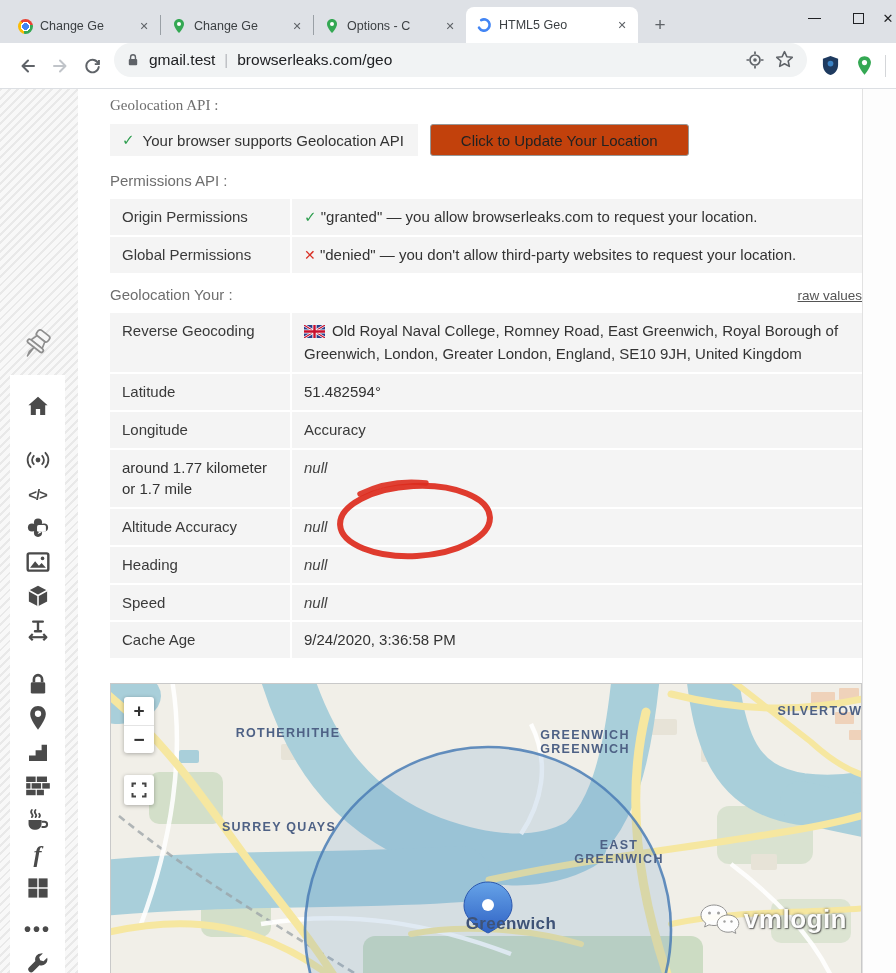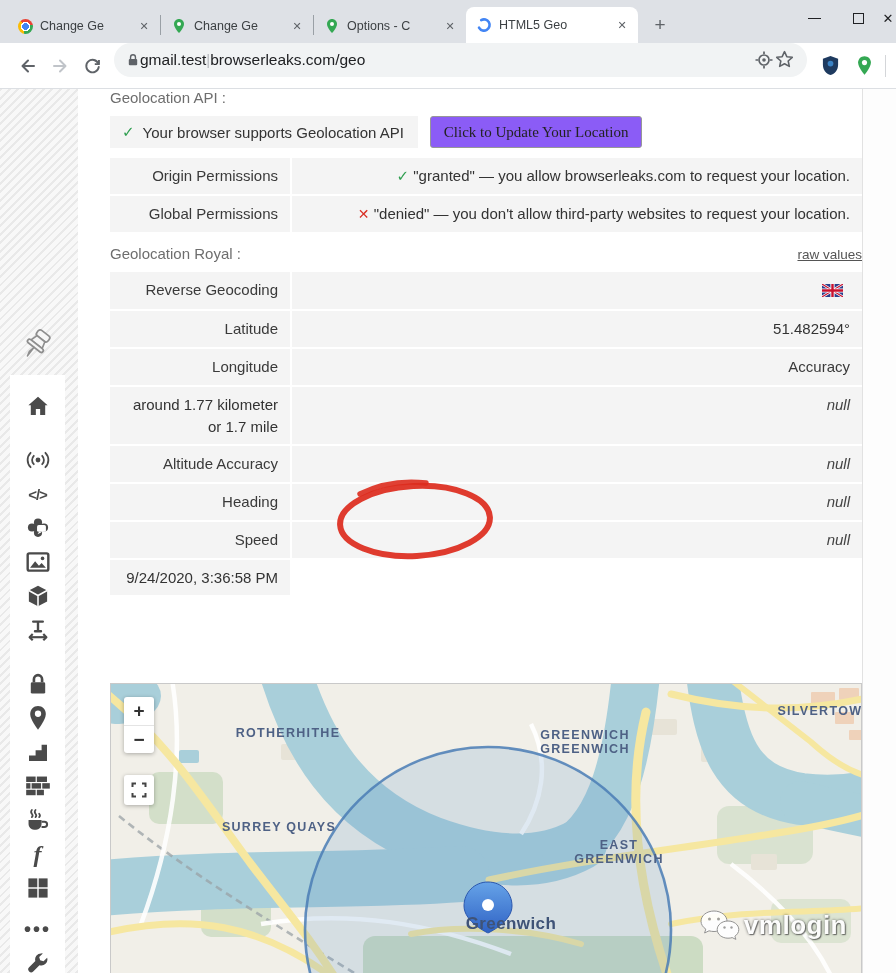--- a/index.html
+++ b/index.html
@@ -29,21 +29,21 @@
   .glyph-min { width:13px; height:0; border-top:1.6px solid #202124; }
   .glyph-max { width:11px; height:11px; border:1.6px solid #202124; }
   .glyph-close { font-size:13px; color:#202124; }
   .winbtn.close { width:16px; }
 
   
   .toolbar { position:absolute; left:0; top:43px; width:896px; height:46px; background:#fff;
              border-bottom:1px solid #dcdfe3; display:flex; align-items:center; padding:0 10px 0 12px; }
   .navbtn { width:32px; height:32px; display:flex; align-items:center; justify-content:center; flex:none; }
   .omnibox { flex:1; height:34px; background:#f1f3f4; border-radius:17px; margin:0 6px 12px 6px;
-             display:flex; align-items:center; padding:0 12px; min-width:0; }
+             display:flex; align-items:center; padding:0 12px; gap:9px; min-width:0; }
   .omnibox .ptext { font-size:15.5px; color:#202124; white-space:nowrap; }
   .omnibox .sep { color:#b6b9bd; font-size:15px; }
   .omnibox .spacer { flex:1; }
   .extbtn { width:34px; height:32px; display:flex; align-items:center; justify-content:center; flex:none; }
   .tooldiv { width:1px; height:22px; background:#d4d6d9; margin-left:4px; flex:none; }
 
   
   .workarea { position:absolute; left:0; top:89px; width:896px; height:884px;
     background:repeating-linear-gradient(135deg,#e9e9e9 0 2px,#f8f8f8 2px 6px); }
   .pushpin { position:absolute; left:16px; top:238px; }
@@ -55,30 +55,30 @@
   .glyphtxt { font-size:15px; font-weight:bold; color:#4a4a4a; letter-spacing:-1px; }
   .flashf { font-size:24px; font-weight:bold; font-style:italic; color:#4a4a4a; font-family:"Liberation Serif",serif; }
   .dots3 { font-size:20px; font-weight:bold; color:#4a4a4a; letter-spacing:2px; }
 
   .mainpanel { position:absolute; left:78px; top:0; width:784px; height:884px; background:#fff; }
   .scrollstrip { position:absolute; left:862px; top:0; width:34px; height:884px; background:#fdfdfd;
                  border-left:1px solid #e2e2e2; }
   .content { position:absolute; left:32px; top:0; width:752px; }
 
   .h-gray { font-size:15px; color:#6e6e6e; }
-  .sec1-head { margin-top:0; }
+  .sec1-head { margin-top:8px;font-family:Liberation Serif, serif; }
   .supportrow { margin-top:10px; display:flex; gap:12px; align-items:stretch; }
   .supportbox { background:#f4f4f4; padding:7px 14px 7px 12px; font-size:15px; color:#333;
                 display:flex; align-items:center; gap:8px; }
   .check { color:#2e9e4f; font-weight:bold; font-size:15px; }
   .cross { color:#d93025; font-weight:bold; font-size:14px; }
-  .updatebtn { border:1px solid #979797; background:#8b5cf6; border-radius:3px; padding:4px 13px;
-               font-size:15px; color:#222; font-family:Liberation Serif, serif; }
+  .updatebtn { border:1px solid #979797; background:#c2410c; border-radius:3px; padding:4px 30px;
+               font-size:15px; color:#222; font-family:Liberation Sans, sans-serif; }
   .sec2-head { margin-top:16px; }
-  .dtable { margin-top:10px; display:grid; grid-template-columns:180px 1fr; gap:2px;text-align:right; }
+  .dtable { margin-top:10px; display:grid; grid-template-columns:180px 1fr; gap:2px; }
   .dtable .cell { background:#f4f4f4; padding:7px 12px; font-size:15px; color:#333; line-height:1.45; }
   .dtable .lab { color:#3a3a3a; }
   .dtable .val.nullv { font-style:italic; color:#444; }
   .sec3-headrow { margin-top:13px; display:flex; justify-content:space-between; align-items:baseline; }
   .rawlink { font-size:13.5px; color:#555; text-decoration:underline; }
   .flagicon { display:inline-block; vertical-align:-2px; margin-right:7px; }
 
   .annotation { position:absolute; left:250px; top:385px; pointer-events:none; }
 
   
@@ -89,21 +89,21 @@
             box-shadow:0 1px 4px rgba(0,0,0,.3); overflow:hidden; }
   .mapctl .zbtn { width:30px; height:28px; display:flex; align-items:center; justify-content:center;
                   font-size:19px; color:#333; font-weight:bold; }
   .mapctl .zbtn + .zbtn { border-top:1px solid #e4e4e4; }
   .fullbtn { position:absolute; left:13px; top:91px; width:30px; height:30px; background:#fff;
              border-radius:3px; box-shadow:0 1px 4px rgba(0,0,0,.3);
              display:flex; align-items:center; justify-content:center; }
   .maplabel { position:absolute; color:#4e6185; font-weight:bold; font-size:12.5px;
               letter-spacing:1.3px; white-space:nowrap; transform:translateX(-50%); text-align:center; }
   .marker-label { font-size:17px; letter-spacing:.4px; color:#3f5377; }
-  .watermark { position:absolute; right:14px; bottom:32px; display:flex; align-items:center; gap:4px;
+  .watermark { position:absolute; right:14px; bottom:38px; display:flex; align-items:center; gap:4px;
                color:#fff; font-size:26px; font-weight:bold; letter-spacing:.5px;
                text-shadow:0 0 3px rgba(60,60,60,.85), 1px 1px 1px rgba(60,60,60,.7); opacity:.92; }
 </style>
 </head>
 <body>
 
 <div id="app">
 
   <div class="tabbar">
     <div class="tabs">
@@ -332,62 +332,64 @@
         <div class="h-gray sec1-head">Geolocation API :</div>
 
         <div class="supportrow">
           <div class="supportbox">
             <span class="check">✓</span>
             <span>Your browser supports Geolocation API</span>
           </div>
           <button class="updatebtn">Click to Update Your Location</button>
         </div>
 
+        <div class="h-gray sec2-head">Permissions API :</div>
 
         <div class="dtable">
           <div class="cell lab">Origin Permissions</div>
           <div class="cell val">
             <span class="check">✓</span>
             <span>"granted" — you allow browserleaks.com to request your location.</span>
           </div>
           <div class="cell lab">Global Permissions</div>
           <div class="cell val">
             <span class="cross">✕</span>
             <span>"denied" — you don't allow third-party websites to request your location.</span>
           </div>
         </div>
 
         <div class="sec3-headrow">
-          <span class="h-gray">Geolocation Royal :</span>
+          <span class="h-gray">Geolocation Your :</span>
           <a class="rawlink" href="#">raw values</a>
         </div>
 
         <div class="dtable">
           <div class="cell lab">Reverse Geocoding</div>
           <div class="cell val">
             <span class="flagicon"><svg width="21" height="13" viewBox="0 0 21 13">
                   <rect width="21" height="13" fill="#2b3f8c"></rect>
                   <path d="M0,0 L21,13 M21,0 L0,13" stroke="#fff" stroke-width="2.6"></path>
                   <path d="M0,0 L21,13 M21,0 L0,13" stroke="#c8102e" stroke-width="1.1"></path>
                   <path d="M10.5,0 V13 M0,6.5 H21" stroke="#fff" stroke-width="4.2"></path>
                   <path d="M10.5,0 V13 M0,6.5 H21" stroke="#c8102e" stroke-width="2.4"></path>
-                </svg></span>
+                </svg></span><span>Old Royal Naval College, Romney Road, East Greenwich, Royal Borough of Greenwich, London, Greater London, England, SE10 9JH, United Kingdom</span>
           </div>
           <div class="cell lab">Latitude</div>
           <div class="cell val">51.482594°</div>
           <div class="cell lab">Longitude</div>
           <div class="cell lab">Accuracy</div>
           <div class="cell val">around 1.77 kilometer or 1.7 mile</div>
           <div class="cell val nullv">null</div>
           <div class="cell lab">Altitude Accuracy</div>
           <div class="cell val nullv">null</div>
           <div class="cell lab">Heading</div>
           <div class="cell val nullv">null</div>
           <div class="cell lab">Speed</div>
           <div class="cell val nullv">null</div>
+          <div class="cell lab">Cache Age</div>
           <div class="cell val">9/24/2020, 3:36:58 PM</div>
         </div>
 
       </div>
 
       <div class="annotation">
         <svg width="172" height="94" viewBox="0 0 172 94">
           <ellipse cx="87" cy="47" rx="75" ry="35" fill="none" stroke="#dd2c1e" stroke-width="6" stroke-linecap="round" opacity=".93" transform="rotate(-3 87 47)"></ellipse>
           <path d="M 32,20 Q 62,5 98,9" fill="none" stroke="#dd2c1e" stroke-width="5.4" stroke-linecap="round" opacity=".9"></path>
         </svg>

